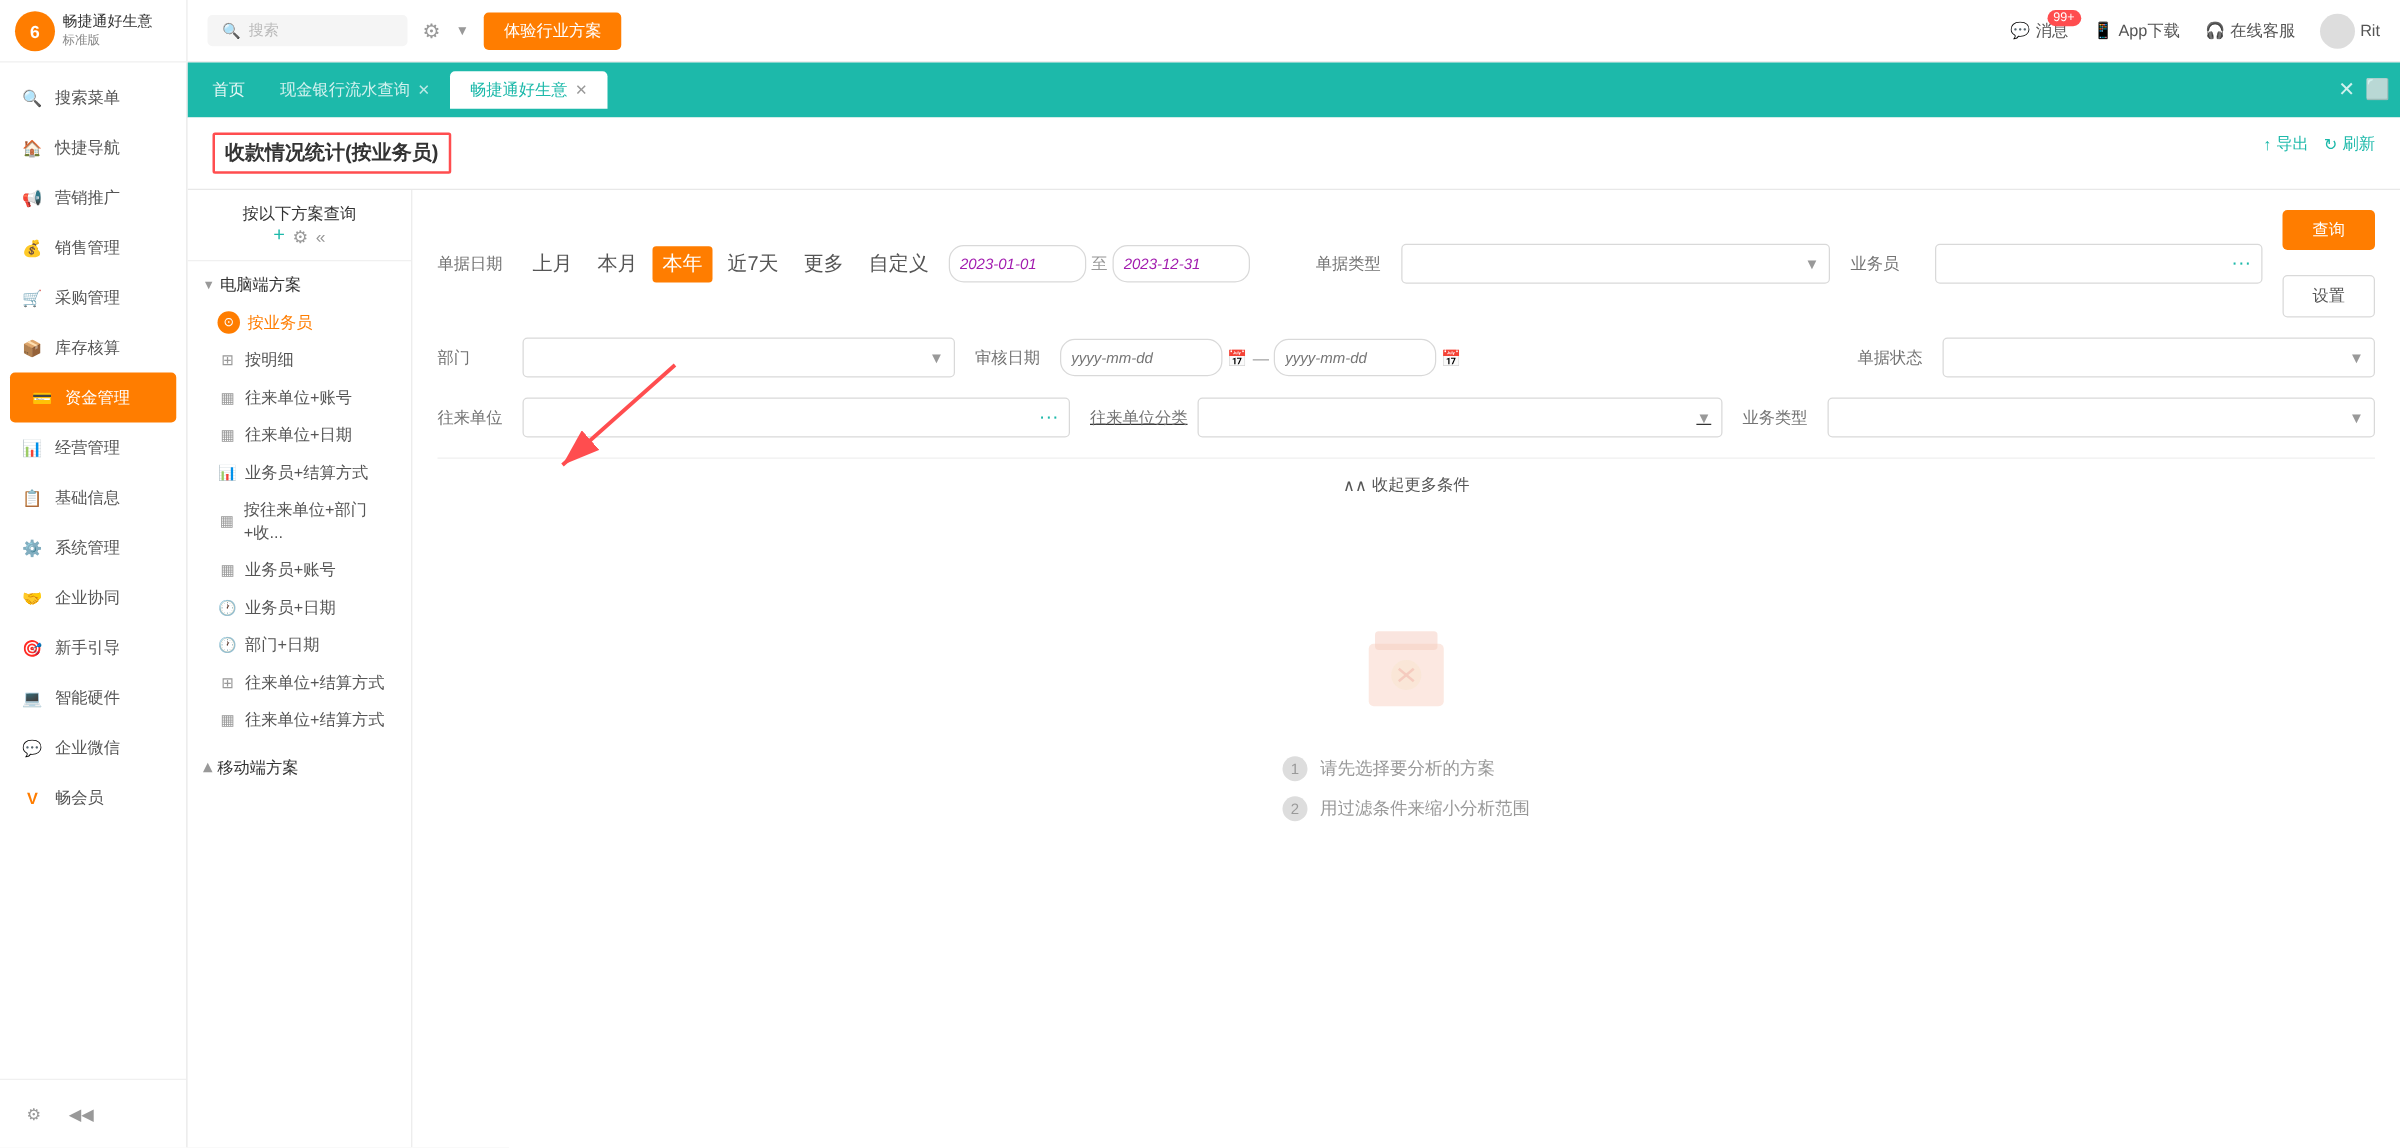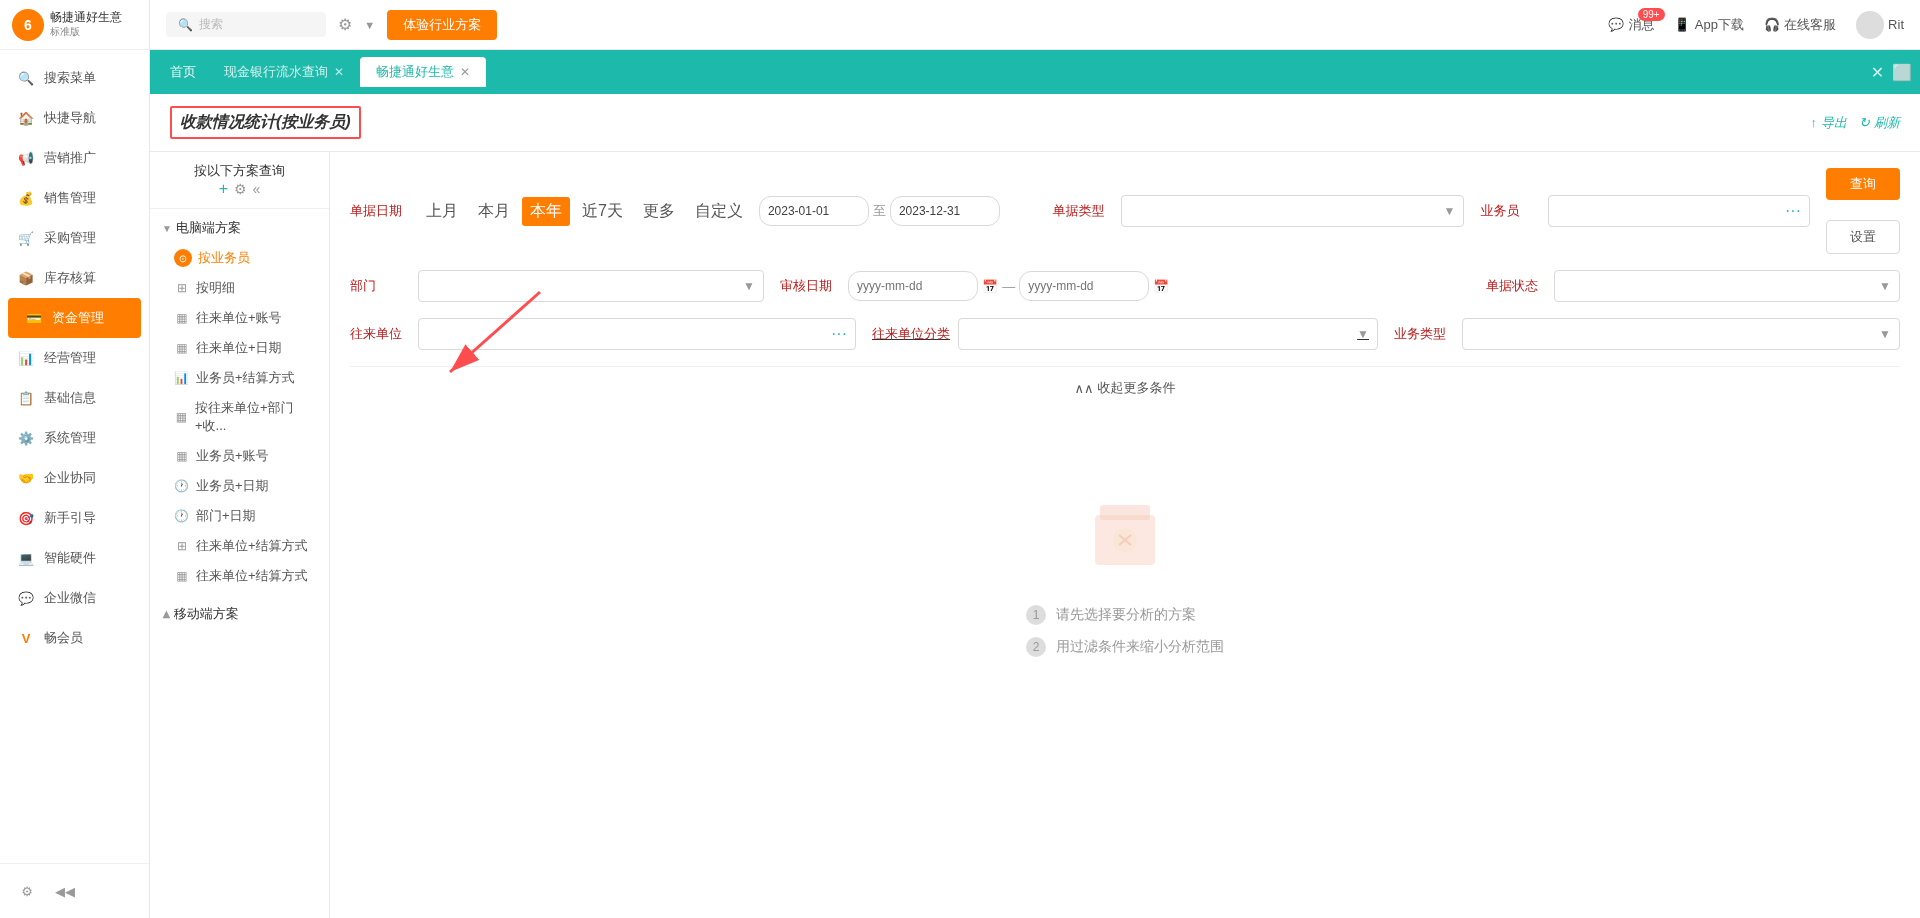--- a/index.html
+++ b/index.html
@@ -41,21 +41,21 @@
     .tab-item { display: flex; align-items: center; padding: 6px 16px; color: rgba(255,255,255,0.8); cursor: pointer; font-size: 13px; border-radius: 4px 4px 0 0; position: relative; }
     .tab-item.active { background: #fff; color: #1db9aa; }
     .tab-item .tab-close { margin-left: 6px; color: rgba(255,255,255,0.7); font-size: 12px; }
     .tab-item.active .tab-close { color: #999; }
     .tab-item-home { color: rgba(255,255,255,0.9); padding: 6px 12px; }
     .tab-window-controls { margin-left: auto; display: flex; gap: 8px; color: rgba(255,255,255,0.8); }
     .tab-window-btn { cursor: pointer; font-size: 16px; }
 
     
     .page-content { flex: 1; background: #f5f5f5; overflow: hidden; display: flex; flex-direction: column; }
-    .page-header { background: #fff; padding: 12px 20px; display: flex; align-items: center; justify-content: space-between; border-bottom: 1px solid #e8e8e8; font-style: italic; }
+    .page-header { background: #fff; padding: 12px 20px; display: flex; align-items: flex-start; justify-content: space-between; border-bottom: 1px solid #e8e8e8; }
     .page-title-box { border: 2px solid #ff4d4f; padding: 4px 8px; border-radius: 2px; }
     .page-title { font-size: 16px; font-weight: bold; color: #333; }
     .page-actions { display: flex; gap: 12px; align-items: center; }
     .action-btn { display: flex; align-items: center; gap: 4px; color: #1db9aa; cursor: pointer; font-size: 13px; }
 
     
     .content-area { flex: 1; display: flex; overflow: hidden; }
 
     
     .scheme-panel { width: 180px; background: #fff; border-right: 1px solid #e8e8e8; flex-shrink: 0; overflow-y: auto; }
@@ -69,28 +69,28 @@
     .scheme-item { display: flex; align-items: center; padding: 6px 12px 6px 24px; font-size: 13px; color: #555; cursor: pointer; }
     .scheme-item.active { color: #ff7d00; }
     .scheme-item .scheme-icon { width: 16px; height: 16px; margin-right: 6px; display: flex; align-items: center; justify-content: center; font-size: 12px; }
     .active-scheme-icon { width: 18px; height: 18px; background: #ff7d00; border-radius: 50%; display: flex; align-items: center; justify-content: center; color: #fff; font-size: 10px; margin-right: 6px; }
 
     
     .query-area { flex: 1; background: #fff; overflow-y: auto; }
     .query-form { padding: 16px 20px; }
     .query-row { display: flex; align-items: center; gap: 16px; margin-bottom: 16px; }
     .query-field { display: flex; align-items: center; gap: 8px; flex: 1; }
-    .query-label { color: #b91c1c; font-size: 13px; white-space: nowrap; min-width: 60px; }
+    .query-label { color: #737373; font-size: 13px; white-space: nowrap; min-width: 60px; }
     .query-select { flex: 1; height: 32px; border: 1px solid #d9d9d9; border-radius: 4px; padding: 0 8px; font-size: 13px; color: #333; background: #fff; display: flex; align-items: center; justify-content: space-between; cursor: pointer; }
     .date-group { display: flex; align-items: center; gap: 8px; flex: 2; }
     .date-tabs { display: flex; gap: 4px; }
     .date-tab { padding: 4px 8px; font-size: 16px; color: #555; cursor: pointer; border-radius: 3px; }
     .date-tab.active { background: #ff7d00; color: #fff; border-radius: 3px; }
     .date-range { display: flex; align-items: center; gap: 4px; }
-    .date-input { width: 110px; height: 30px; border: 1px solid #d9d9d9; border-radius: 12px; padding: 0 8px; font-size: 12px; color: #404040; }
+    .date-input { width: 110px; height: 30px; border: 1px solid #d9d9d9; border-radius: 12px; padding: 0 8px; font-size: 12px; color: #a21caf; font-style: italic; }
     .date-separator { color: #999; }
     .more-dots { color: #1db9aa; cursor: pointer; font-size: 16px; margin-left: 4px; }
     .dropdown-arrow { color: #999; font-size: 12px; }
     .collapse-bar { display: flex; align-items: center; justify-content: center; padding: 12px; border-top: 1px solid #f0f0f0; color: #555; gap: 4px; cursor: pointer; font-size: 13px; }
     .btn-query { background: #ff7d00; color: #fff; border: none; border-radius: 4px; padding: 7px 24px; cursor: pointer; font-size: 13px; }
     .btn-setting { background: #fff; color: #555; border: 1px solid #d9d9d9; border-radius: 4px; padding: 7px 16px; cursor: pointer; font-size: 13px; }
     .query-actions-col { display: flex; flex-direction: column; gap: 20px; justify-content: flex-start; padding-top: 0; }
 
     
     .empty-state { display: flex; flex-direction: column; align-items: center; justify-content: center; padding: 60px 20px; }

